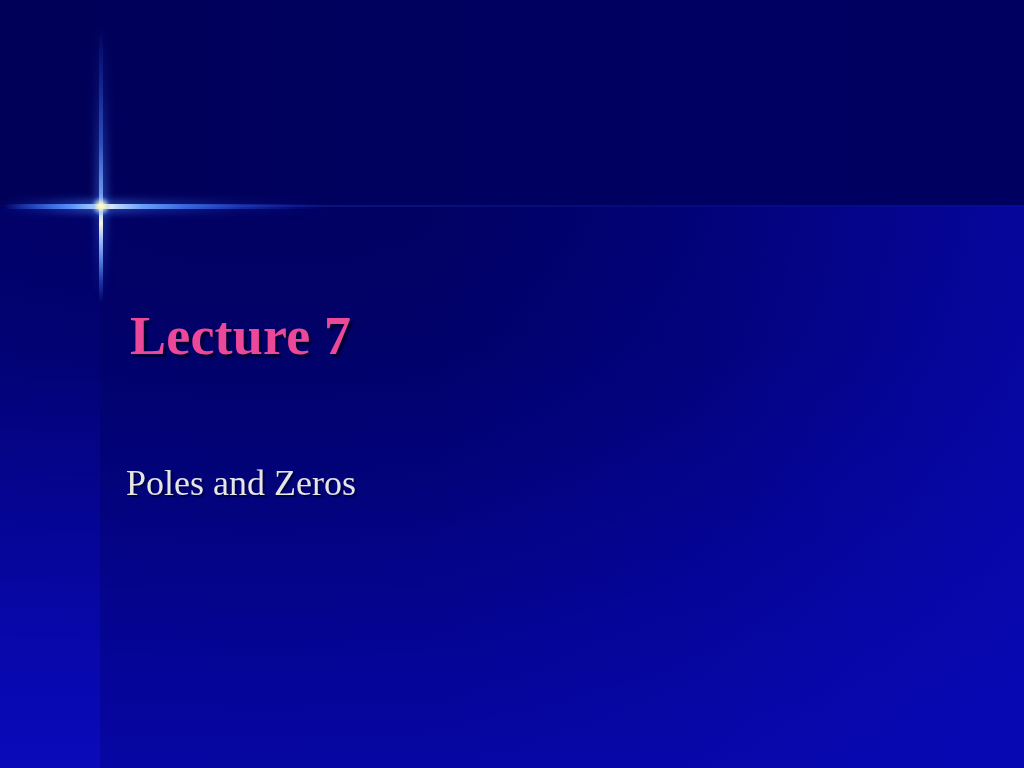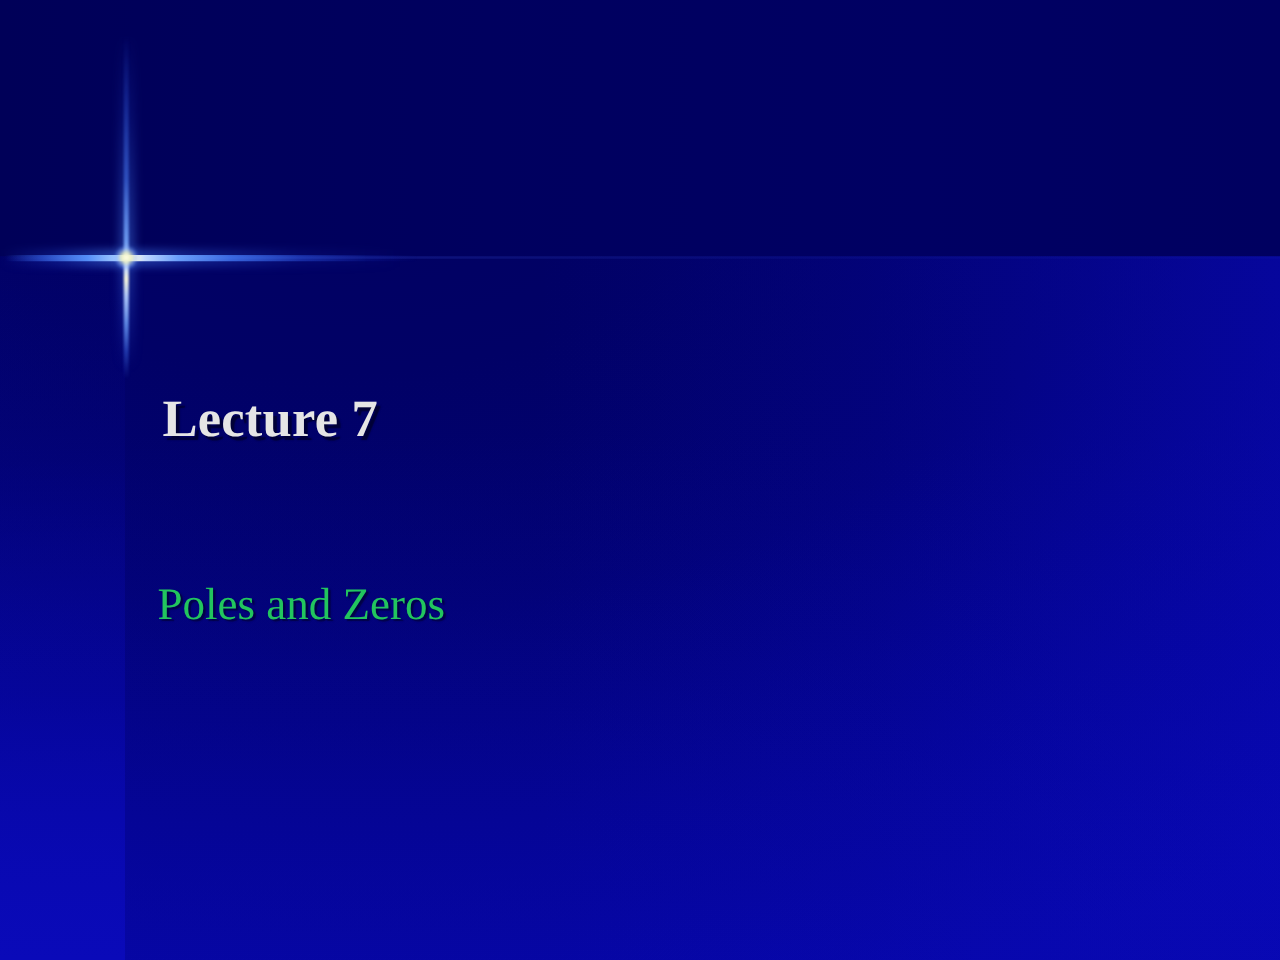--- a/index.html
+++ b/index.html
@@ -218,43 +218,43 @@
     left: 0;
     top: 0;
     width: 1024px;
     height: 768px;
   }
 
   .slide-title {
     position: absolute;
     left: 130px;
     top: 303px;
-    font-size: 42px;
+    font-size: 54px;
     font-weight: bold;
     line-height: 66px;
     letter-spacing: 0.2px;
-    color: #e5e5e5;
+    color: #ec4899;
     text-shadow: 3px 3px 1px rgba(0,0,22,0.62);
     white-space: nowrap;
   }
 
   .body-list {
     position: absolute;
     left: 126px;
     top: 450px;
     margin: 0;
     padding: 0;
     list-style: none;
   }
 
   .body-line {
     font-size: 36px;
     font-weight: normal;
     line-height: 66px;
-    color: #22c55e;
+    color: #e5e5e5;
     text-shadow: 2px 2px 1px rgba(0,0,25,0.55);
     white-space: nowrap;
   }
 </style>
 </head>
 <body>
 
 <div class="slide">
 
   <div class="bg-main"></div>

